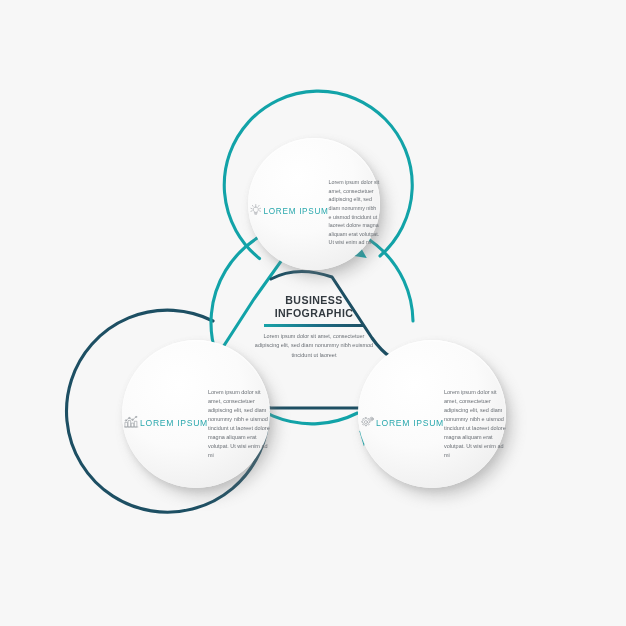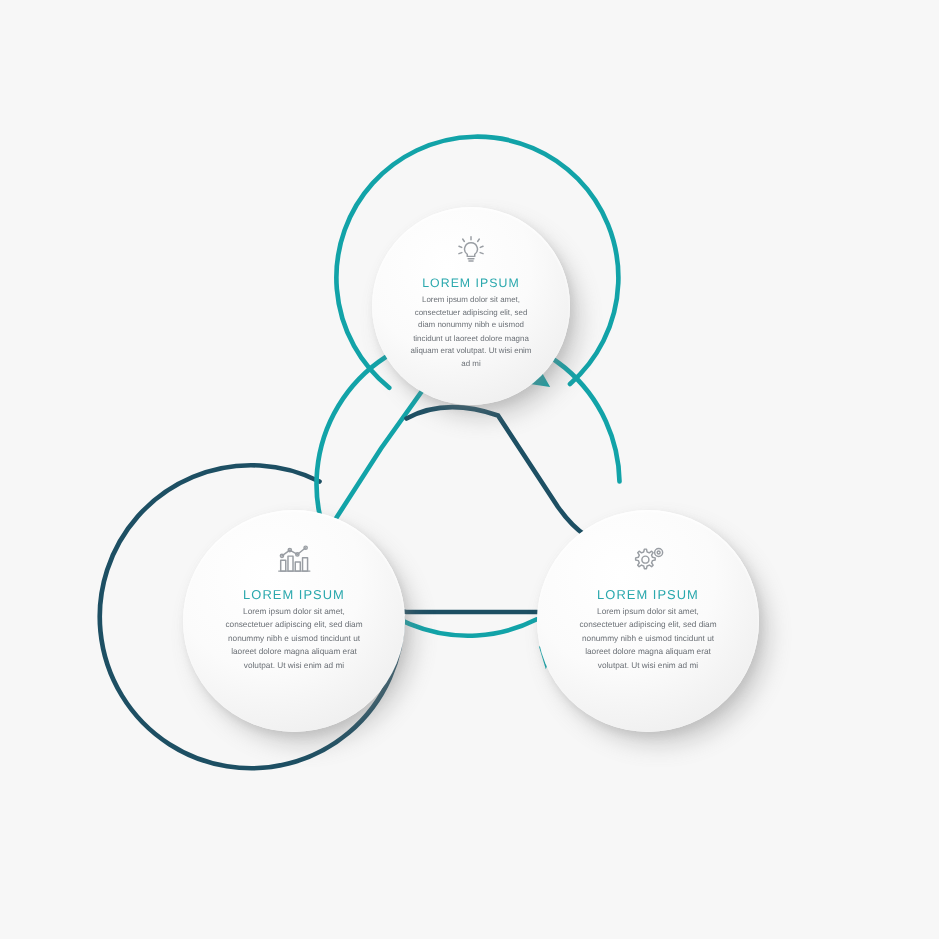--- a/index.html
+++ b/index.html
@@ -38,24 +38,23 @@
   
   .node {
     position: absolute;
     border-radius: 50%;
     background: radial-gradient(circle at 38% 30%, #ffffff 0%, #fbfbfb 45%, #f0f0f0 78%, #e8e8e8 100%);
     box-shadow:
        7px 9px 14px rgba(120,120,120,0.30),
        2px 3px 6px rgba(140,140,140,0.22),
        inset 0 1px 2px rgba(255,255,255,0.9);
     display: flex;
-    flex-direction: column;
+    flex-direction: row;
     align-items: center;
     justify-content: flex-start;
-    text-align: center;
   }
 
   .node-top {
     width: 132px; height: 132px;
     left: 248px; top: 138px;
     padding-top: 17px;
   }
   .node-left {
     width: 148px; height: 148px;
     left: 122px; top: 340px;
@@ -243,14 +242,20 @@
                  l-1.15 -1.7 l1.05 -1.05 l1.7 1.15 a5.6 5.6 0 0 1 1.55 -0.64 z"></path>
         <circle cx="13.15" cy="13.1" r="2.5"></circle>
         <circle cx="22.6" cy="8.0" r="2.85"></circle>
         <circle cx="22.6" cy="8.0" r="1.05"></circle>
       </g>
     </svg>
     <div class="node-title">LOREM IPSUM</div>
     <div class="node-body">Lorem ipsum dolor sit amet, consectetuer adipiscing elit, sed diam nonummy nibh e uismod tincidunt ut laoreet dolore magna aliquam erat volutpat. Ut wisi enim ad mi</div>
   </div>
 
+  <div id="center">
+    <div id="center-title">BUSINESS
+INFOGRAPHIC</div>
+    <div id="center-divider"></div>
+    <div id="center-body">Lorem ipsum dolor sit amet, consectetuer adipiscing elit, sed diam nonummy nibh euismod tincidunt ut laoreet</div>
+  </div>
 
 </div>
 
 </body></html>

